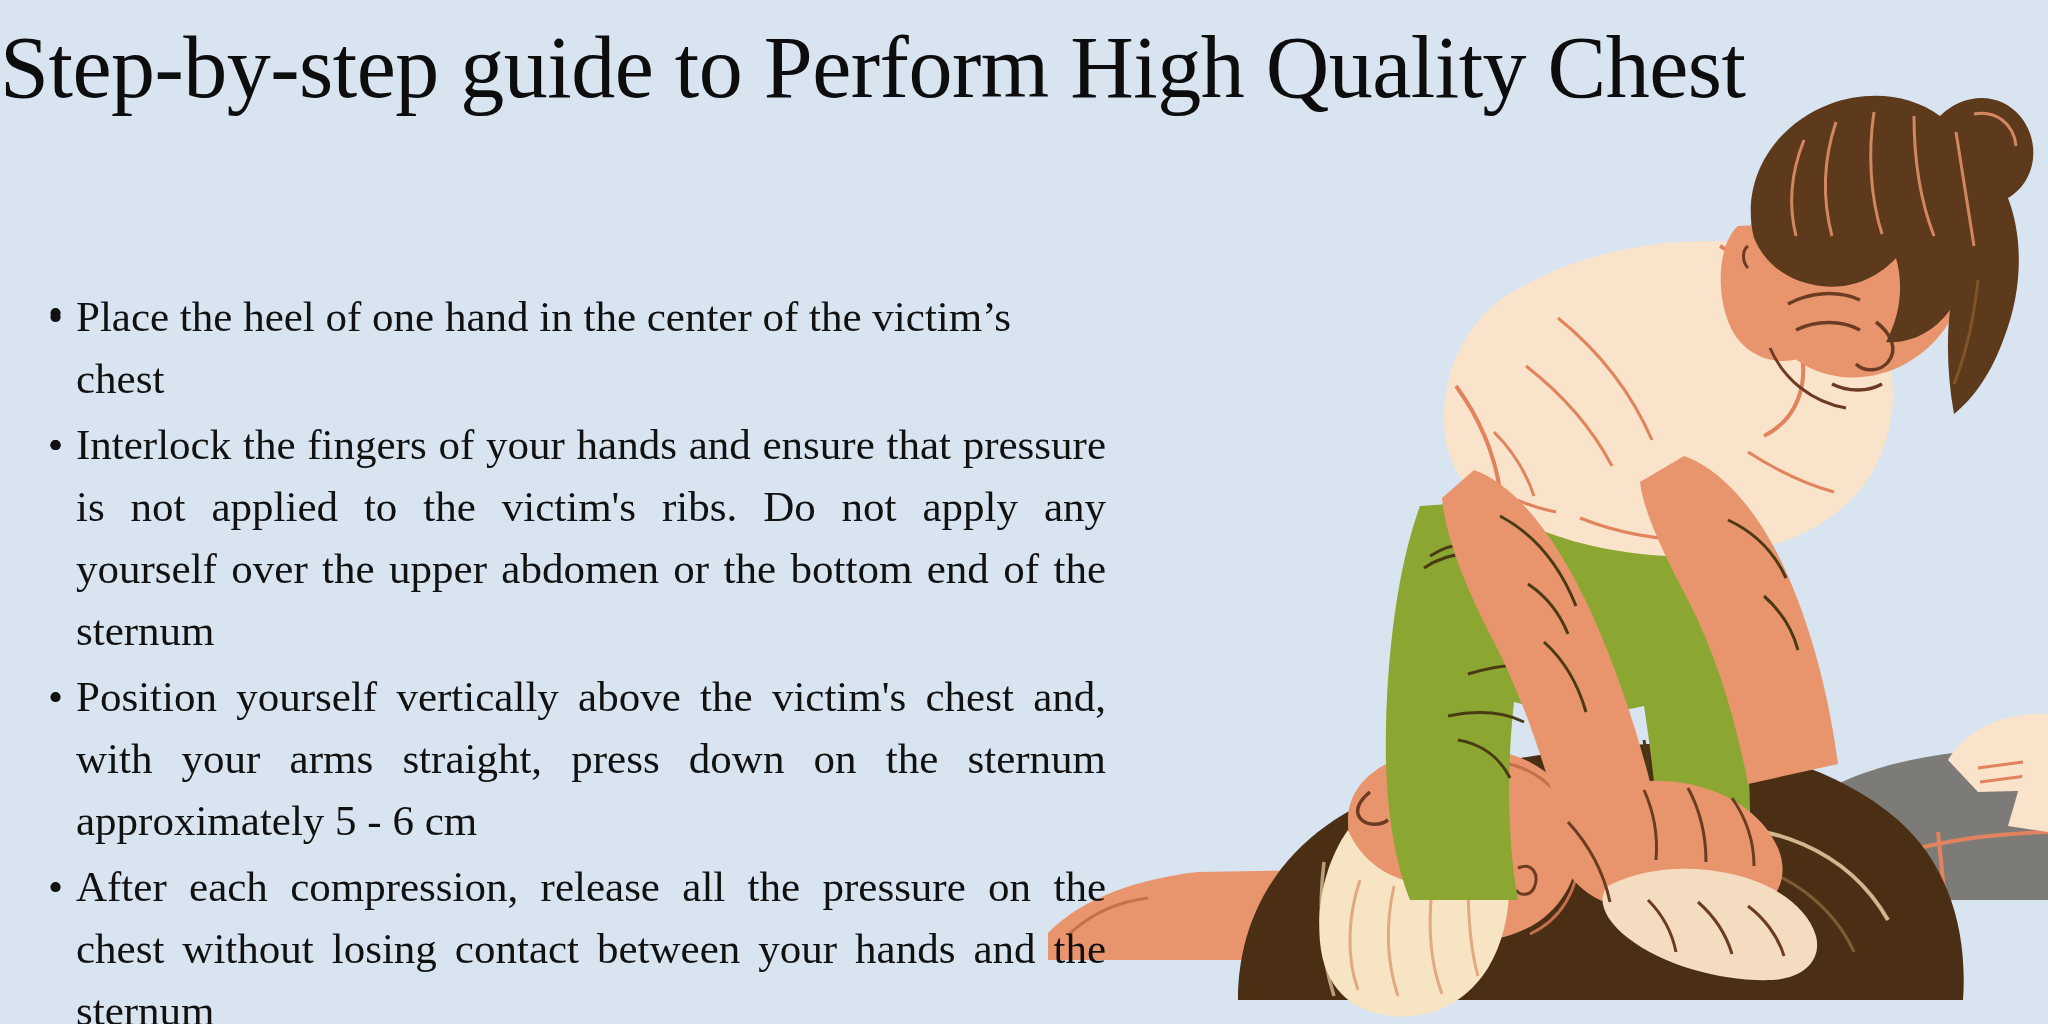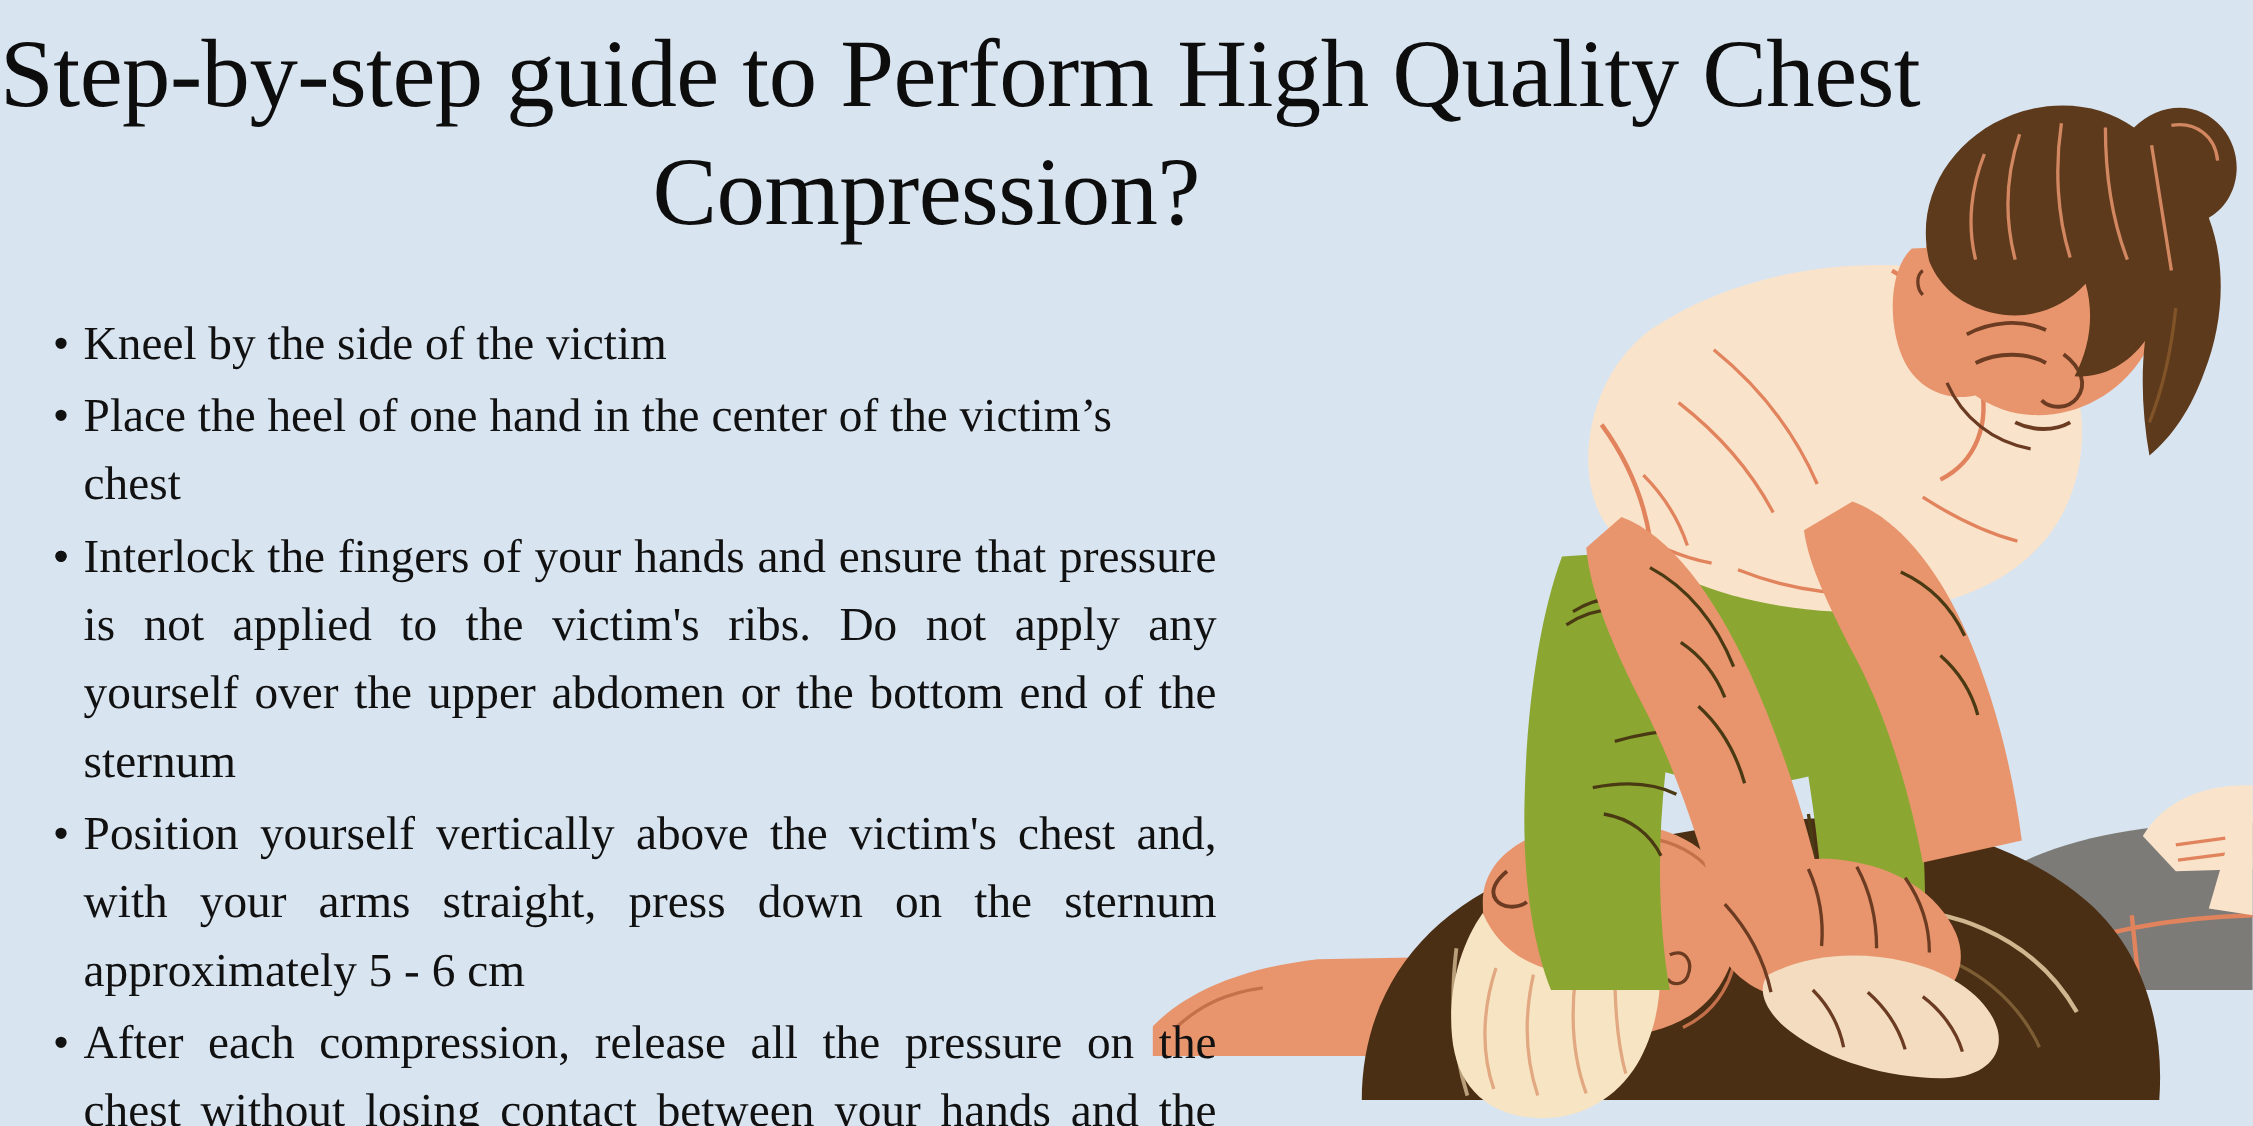--- a/index.html
+++ b/index.html
@@ -87,21 +87,20 @@
     pointer-events: none;
   }
 </style>
 </head>
 <body>
 
 <div id="poster">
 
   <div id="title-block">
     <span class="title-line">Step-by-step guide to Perform High Quality Chest</span>
-    <span class="title-line">Compression?</span>
   </div>
 
   <svg id="illustration" viewBox="0 0 1000 1024" preserveAspectRatio="xMaxYMax meet" xmlns="http://www.w3.org/2000/svg">
 
     <g>
 
       <path d="M-20 960 C 10 905, 80 880, 150 872 L 260 870 L 260 960 Z" fill="#e8956d"></path>
       <path d="M20 935 C 45 912, 70 902, 100 898" fill="none" stroke="#c4704b" stroke-width="3"></path>
 
       <path d="M760 800 C 820 762, 900 748, 990 748 L 1000 748 L 1000 900 L 820 900 Z" fill="#7d7b77"></path>
@@ -288,21 +287,20 @@
         <path d="M700 906 C 716 918, 730 936, 736 956" fill="none" stroke="#6b3b22" stroke-width="3"></path>
 
         <path d="M520 822 C 542 846, 556 874, 562 902" fill="none" stroke="#6b3b22" stroke-width="3"></path>
       </g>
     </g>
   </svg>
 
   <ul id="steps-list">
     <li class="step-item single">
       <span class="step-bullet">•</span>
-      <span class="step-text">Kneel by the side of the victim</span>
     </li>
     <li class="step-item single">
       <span class="step-bullet">•</span>
       <span class="step-text">Place the heel of one hand in the center of the victim’s chest</span>
     </li>
     <li class="step-item single">
       <span class="step-bullet">•</span>
     </li>
     <li class="step-item">
       <span class="step-bullet">•</span>

